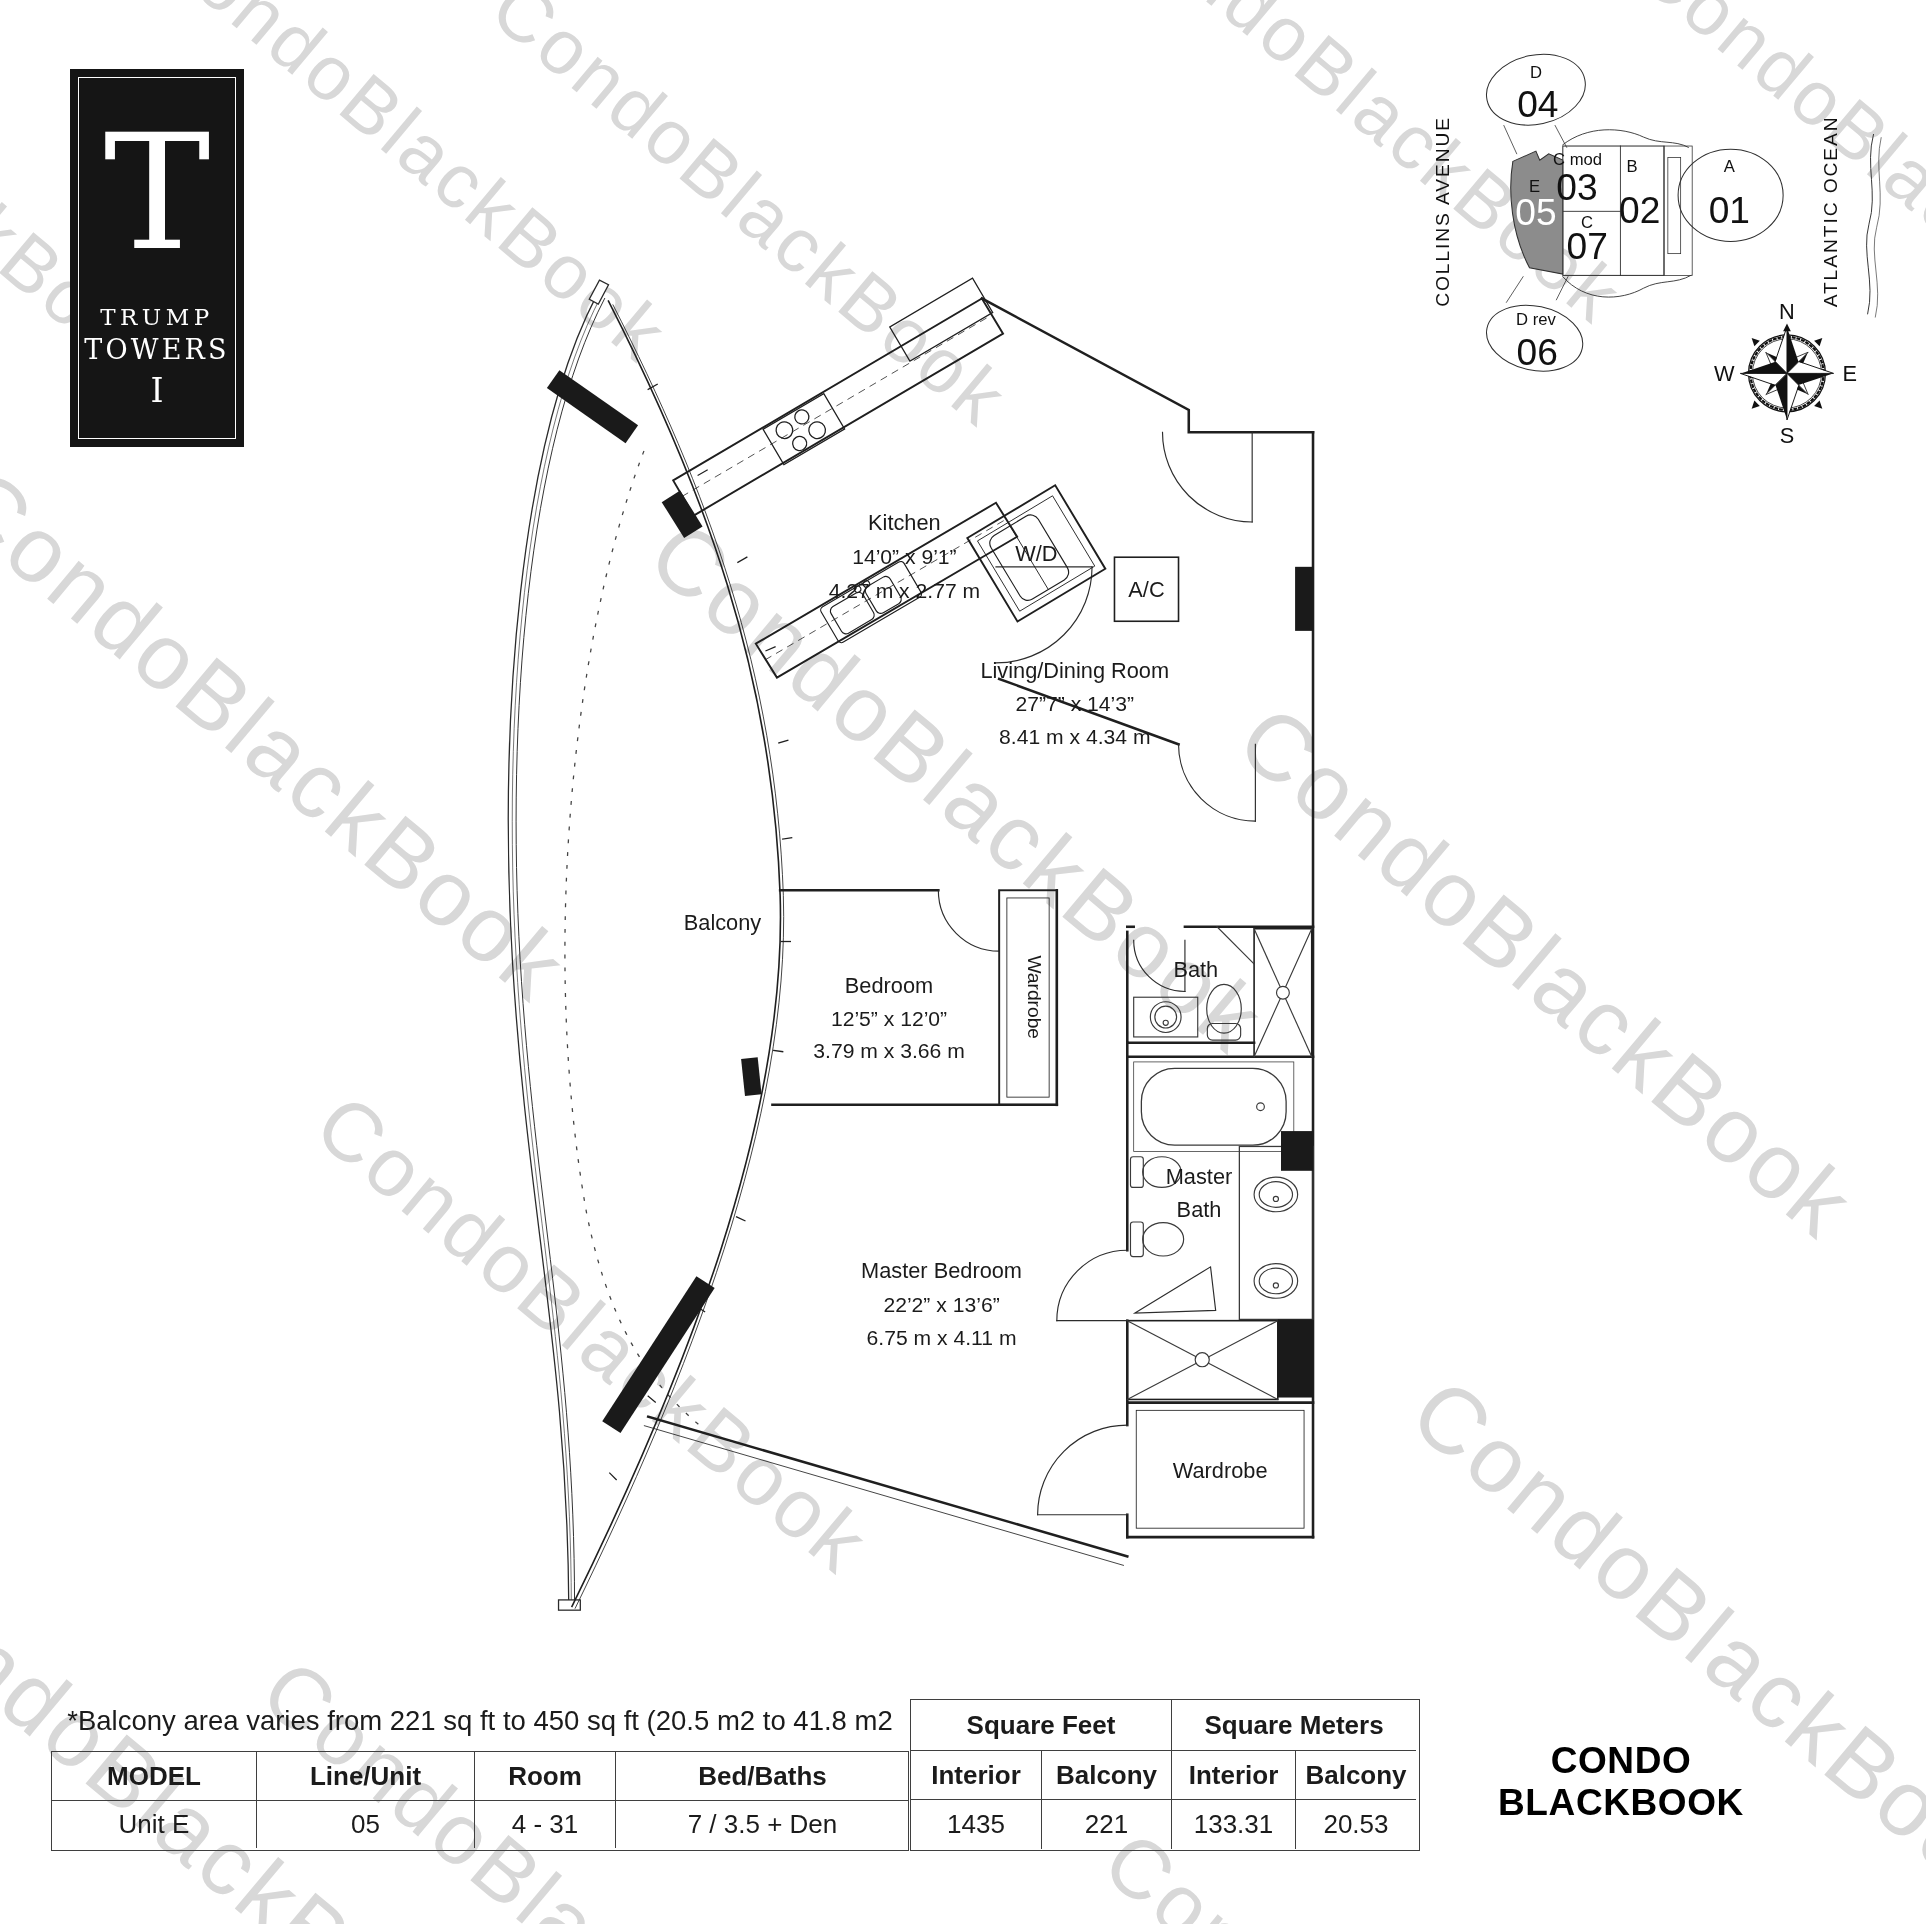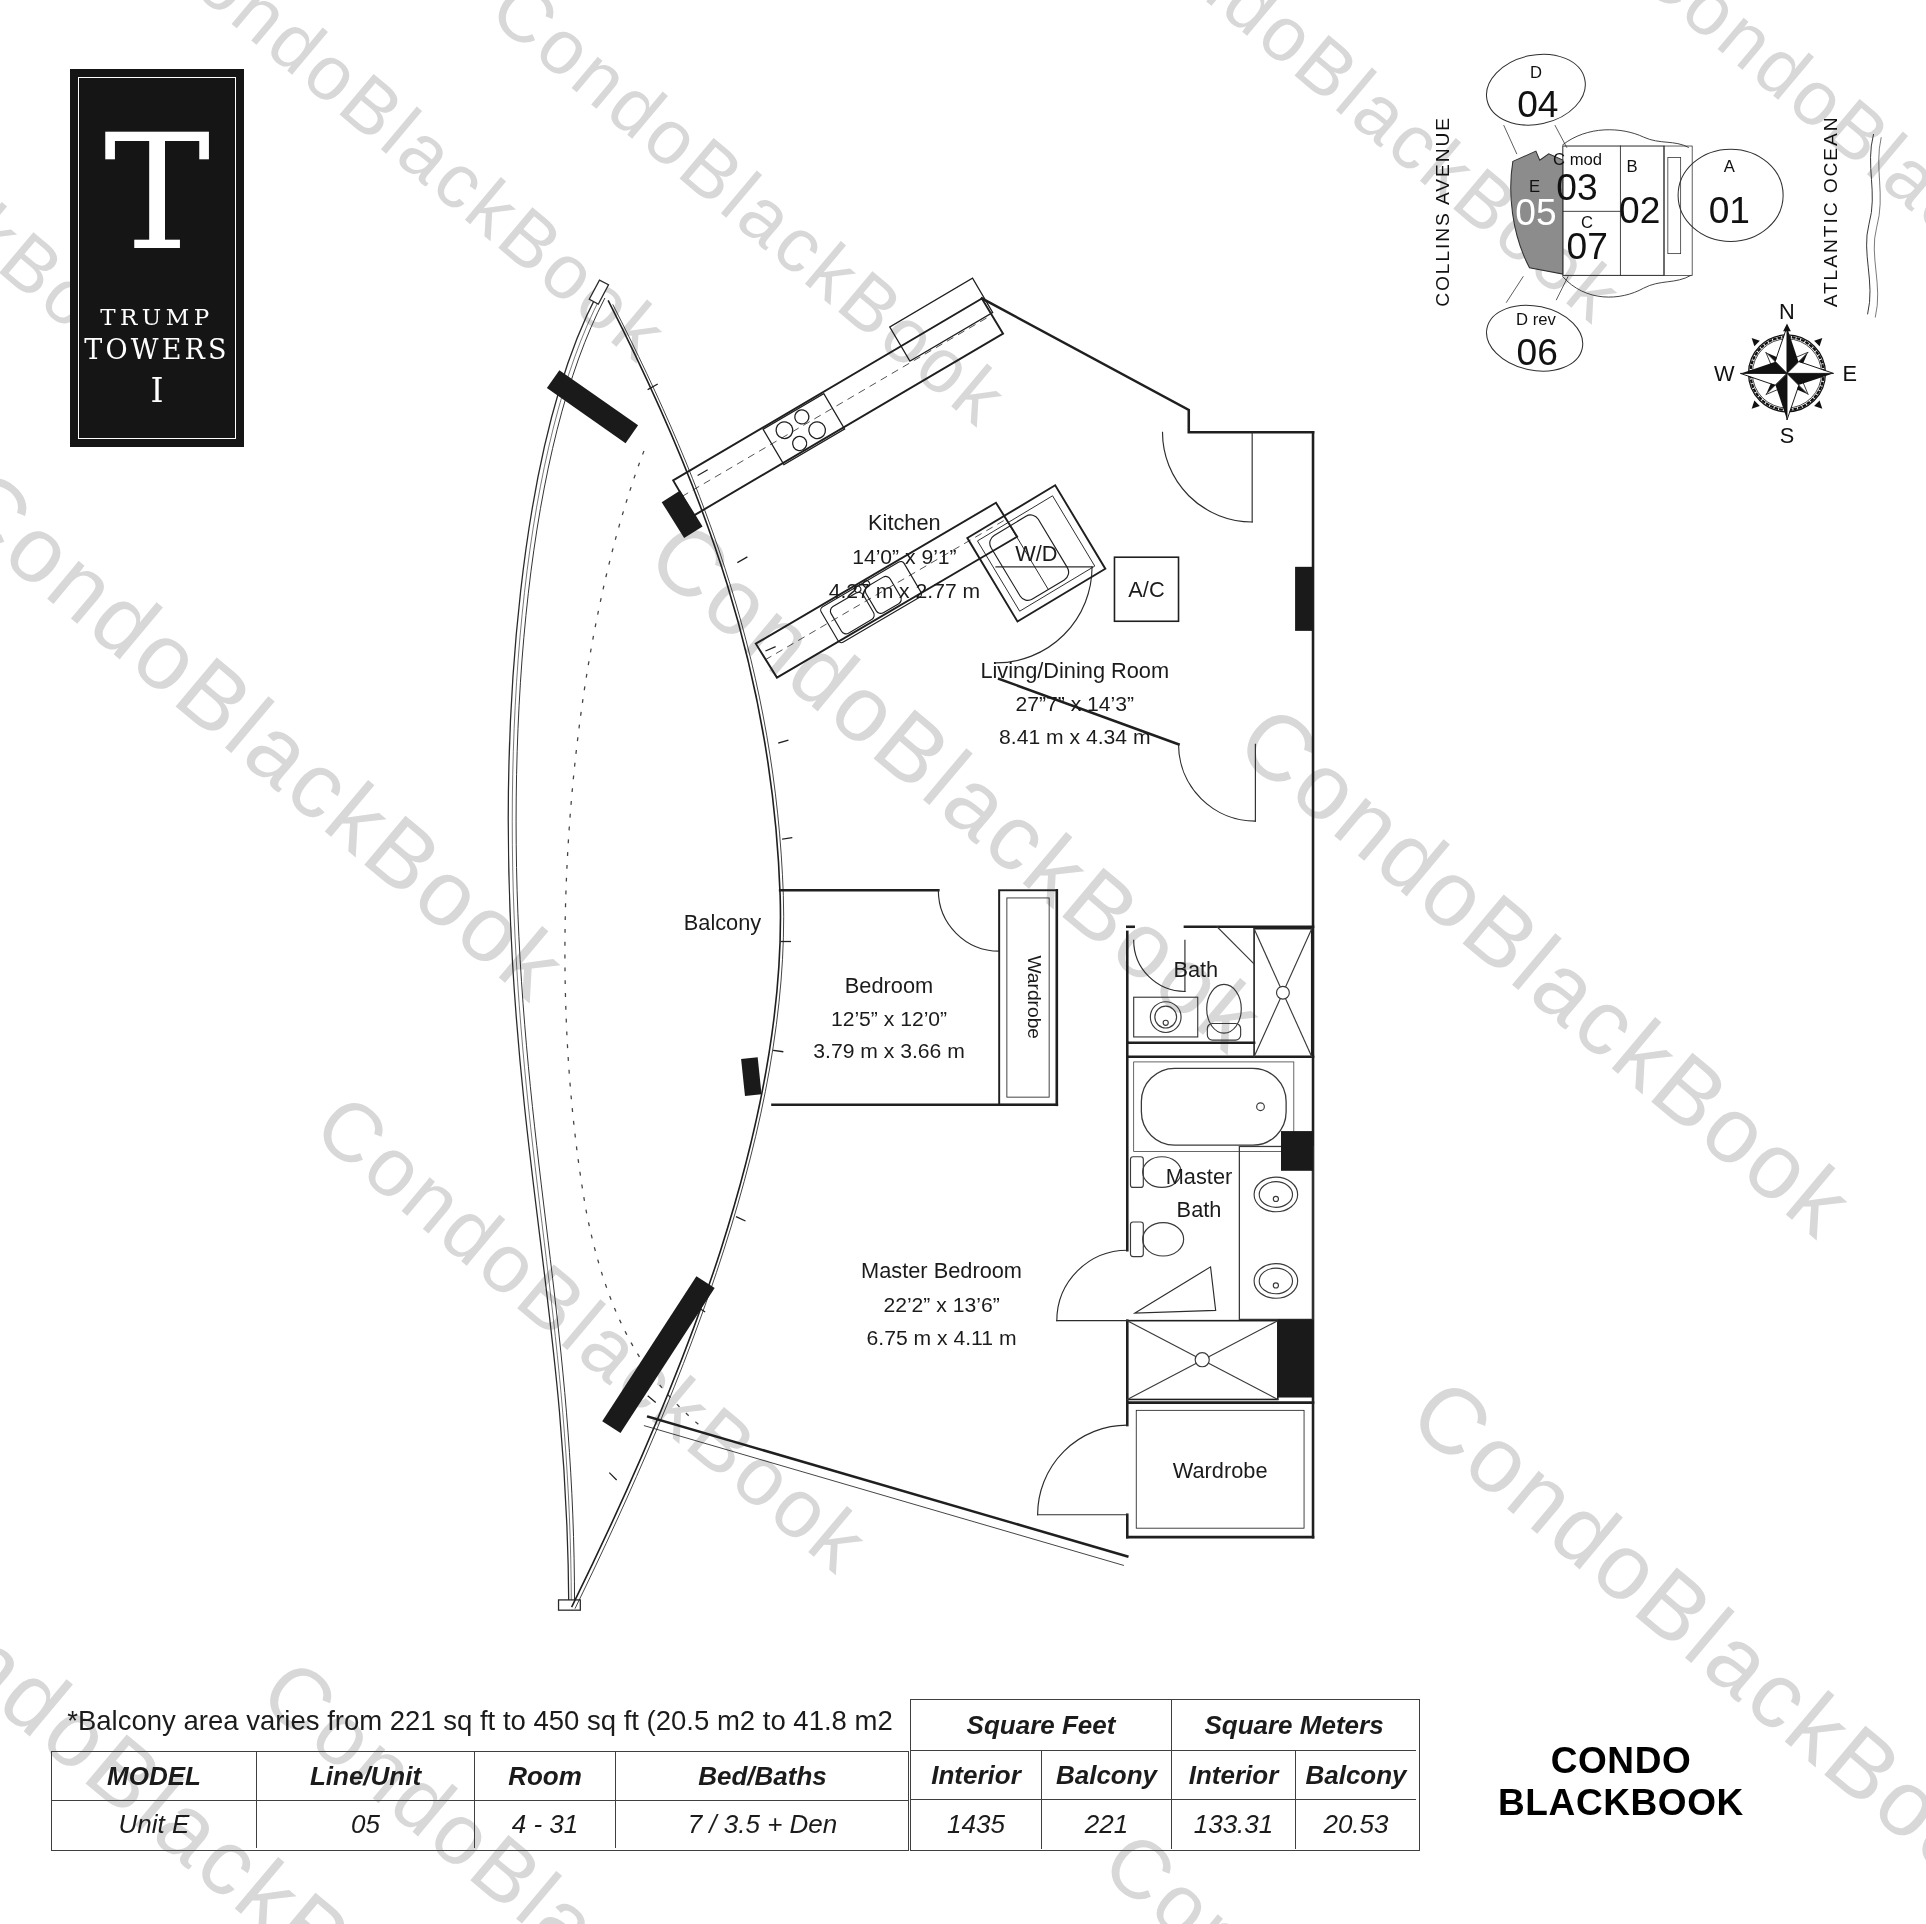--- a/index.html
+++ b/index.html
@@ -25,21 +25,21 @@
               display:flex;flex-direction:column;align-items:center;}
   .logo-t{font-family:"DejaVu Serif","Liberation Serif",serif;color:#fff;font-size:160px;line-height:1;
           margin-top:35px;}
   .logo-line1{font-family:"DejaVu Serif","Liberation Serif",serif;color:#fff;font-size:23px;
               letter-spacing:4.5px;margin-top:31px;}
   .logo-line2{font-family:"DejaVu Serif","Liberation Serif",serif;color:#fff;font-size:27px;
               letter-spacing:3.2px;margin-top:3.8px;}
   .logo-line3{font-family:"DejaVu Serif","Liberation Serif",serif;color:#fff;font-size:33px;margin-top:6.4px;}
   
   .note{position:absolute;left:51px;top:1705px;width:858px;text-align:center;font-size:27.5px;z-index:2;}
-  .tbl{position:absolute;z-index:2;box-sizing:border-box;font-style:italic;}
+  .tbl{position:absolute;z-index:2;box-sizing:border-box;}
   .tbl *{box-sizing:border-box;}
   #tbl-left{left:51px;top:1751px;width:858px;height:100px;border:1.9px solid #3f3f3f;
             display:grid;grid-template-columns:205px 218px 141px 293px;grid-template-rows:49px 47px;}
   #tbl-right{left:910px;top:1699px;width:510px;height:152px;border:1.9px solid #3f3f3f;
              display:grid;grid-template-columns:131px 130px 124px 120px;grid-template-rows:51px 49px 49px;}
   .cell{display:flex;align-items:center;justify-content:center;font-size:26px;
         border-right:1.3px solid #3f3f3f;border-bottom:1.3px solid #3f3f3f;background:transparent;}
   .cell.last{border-right:none;}
   .cell.bottom{border-bottom:none;}
   .cell.head{font-weight:bold;}

